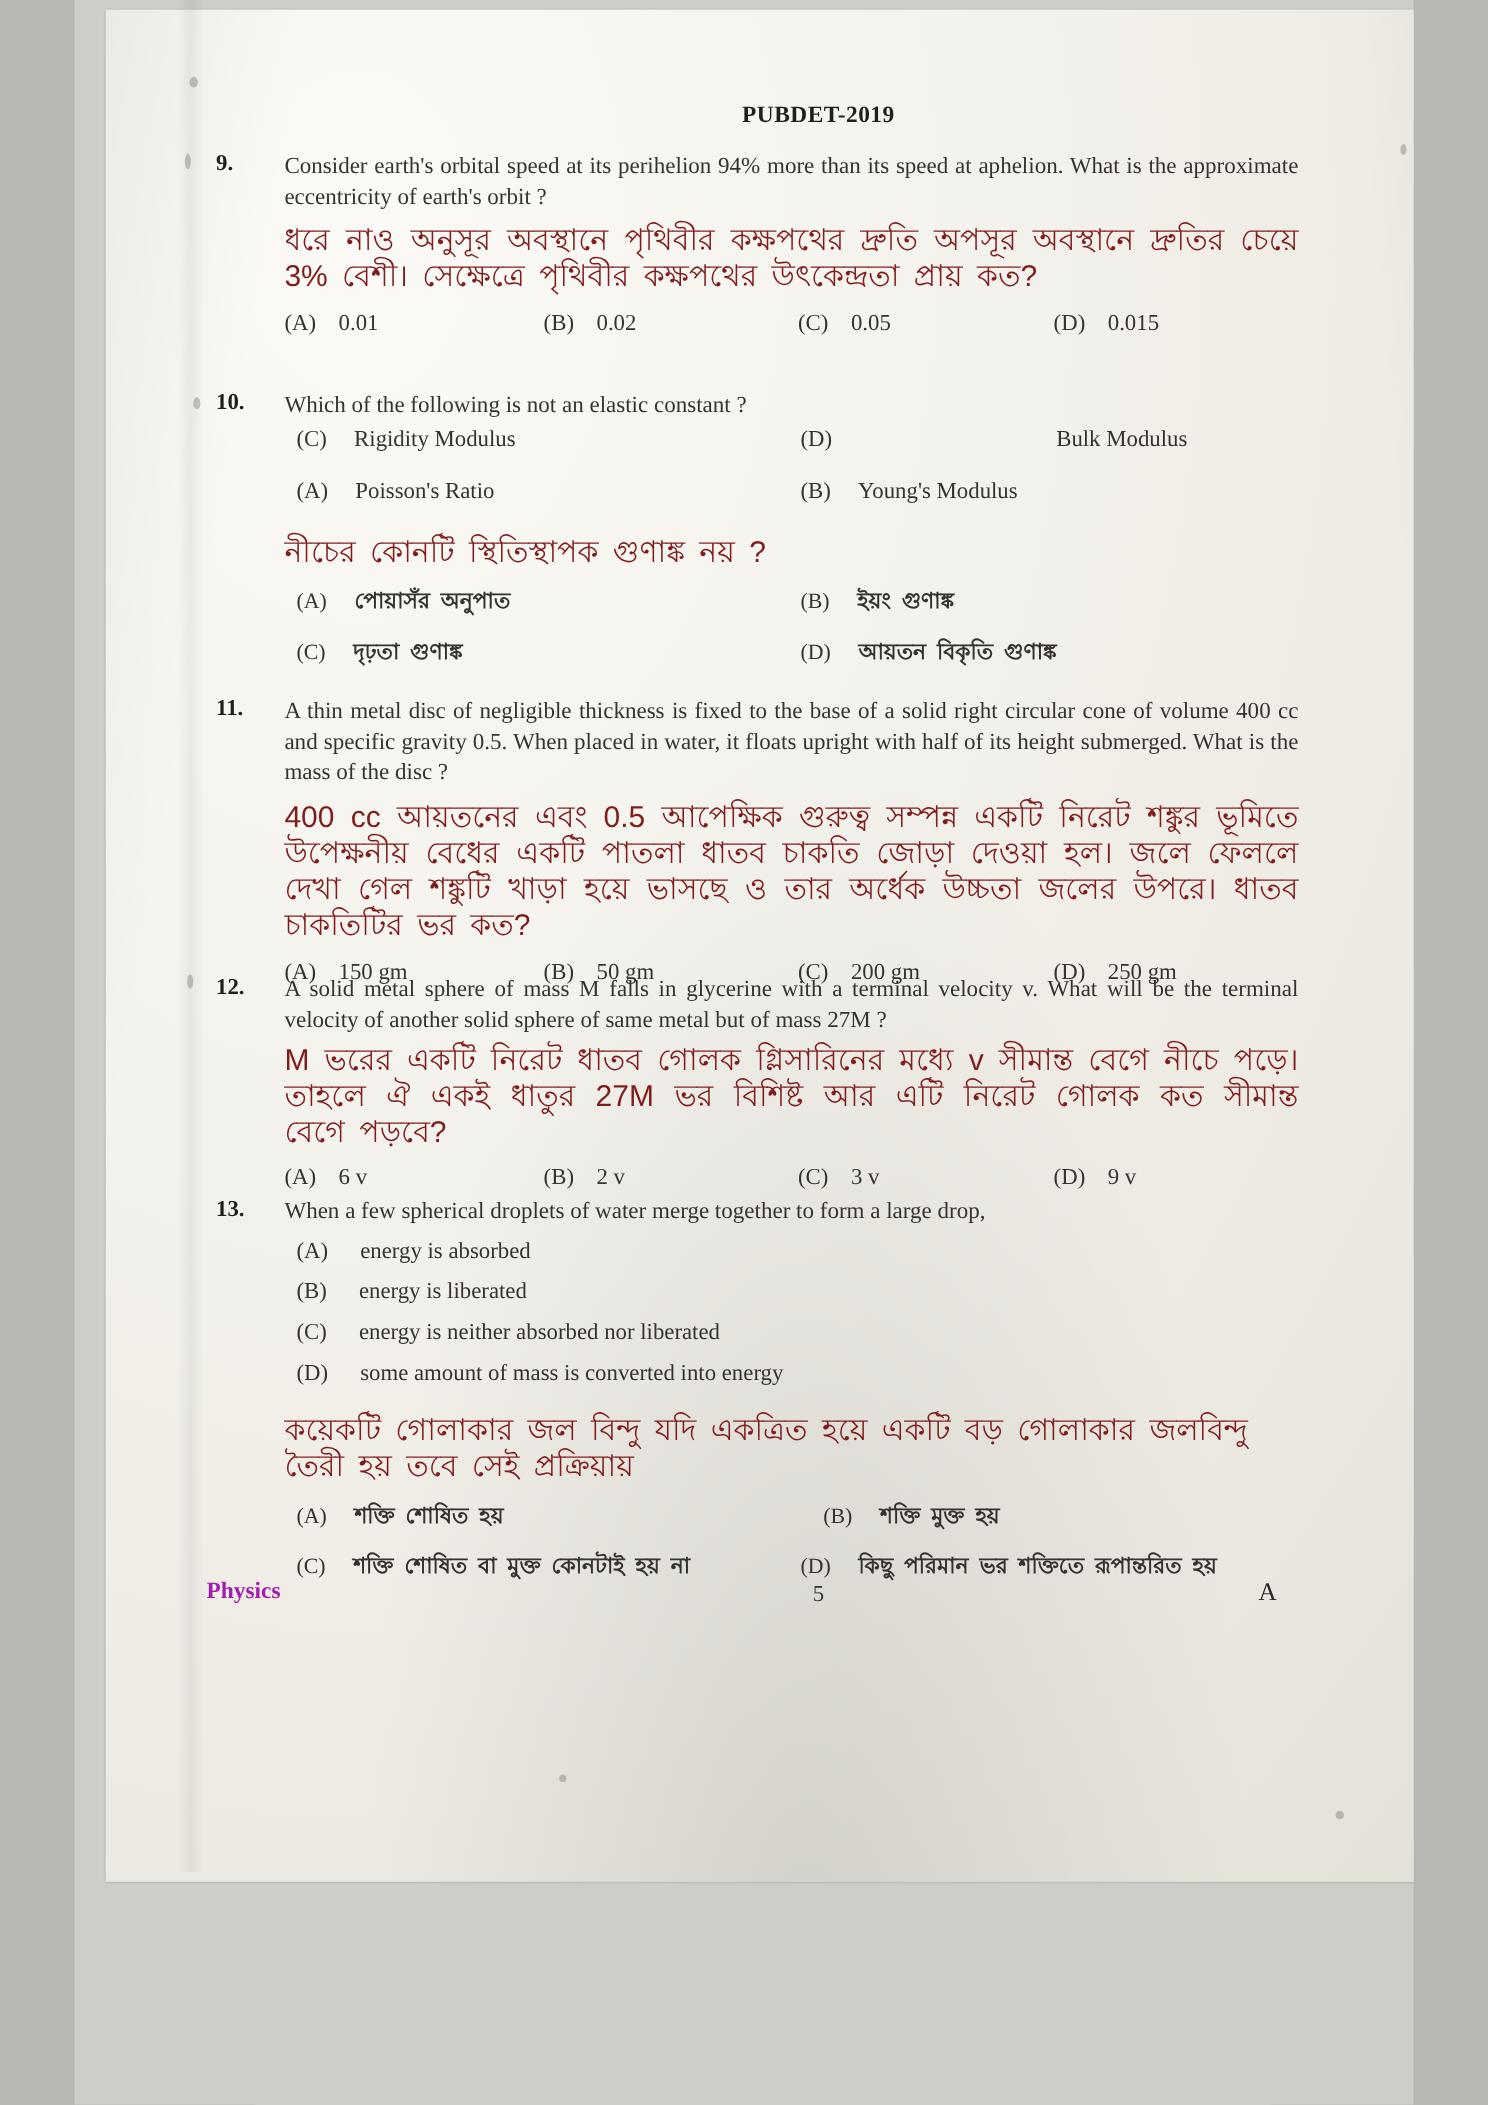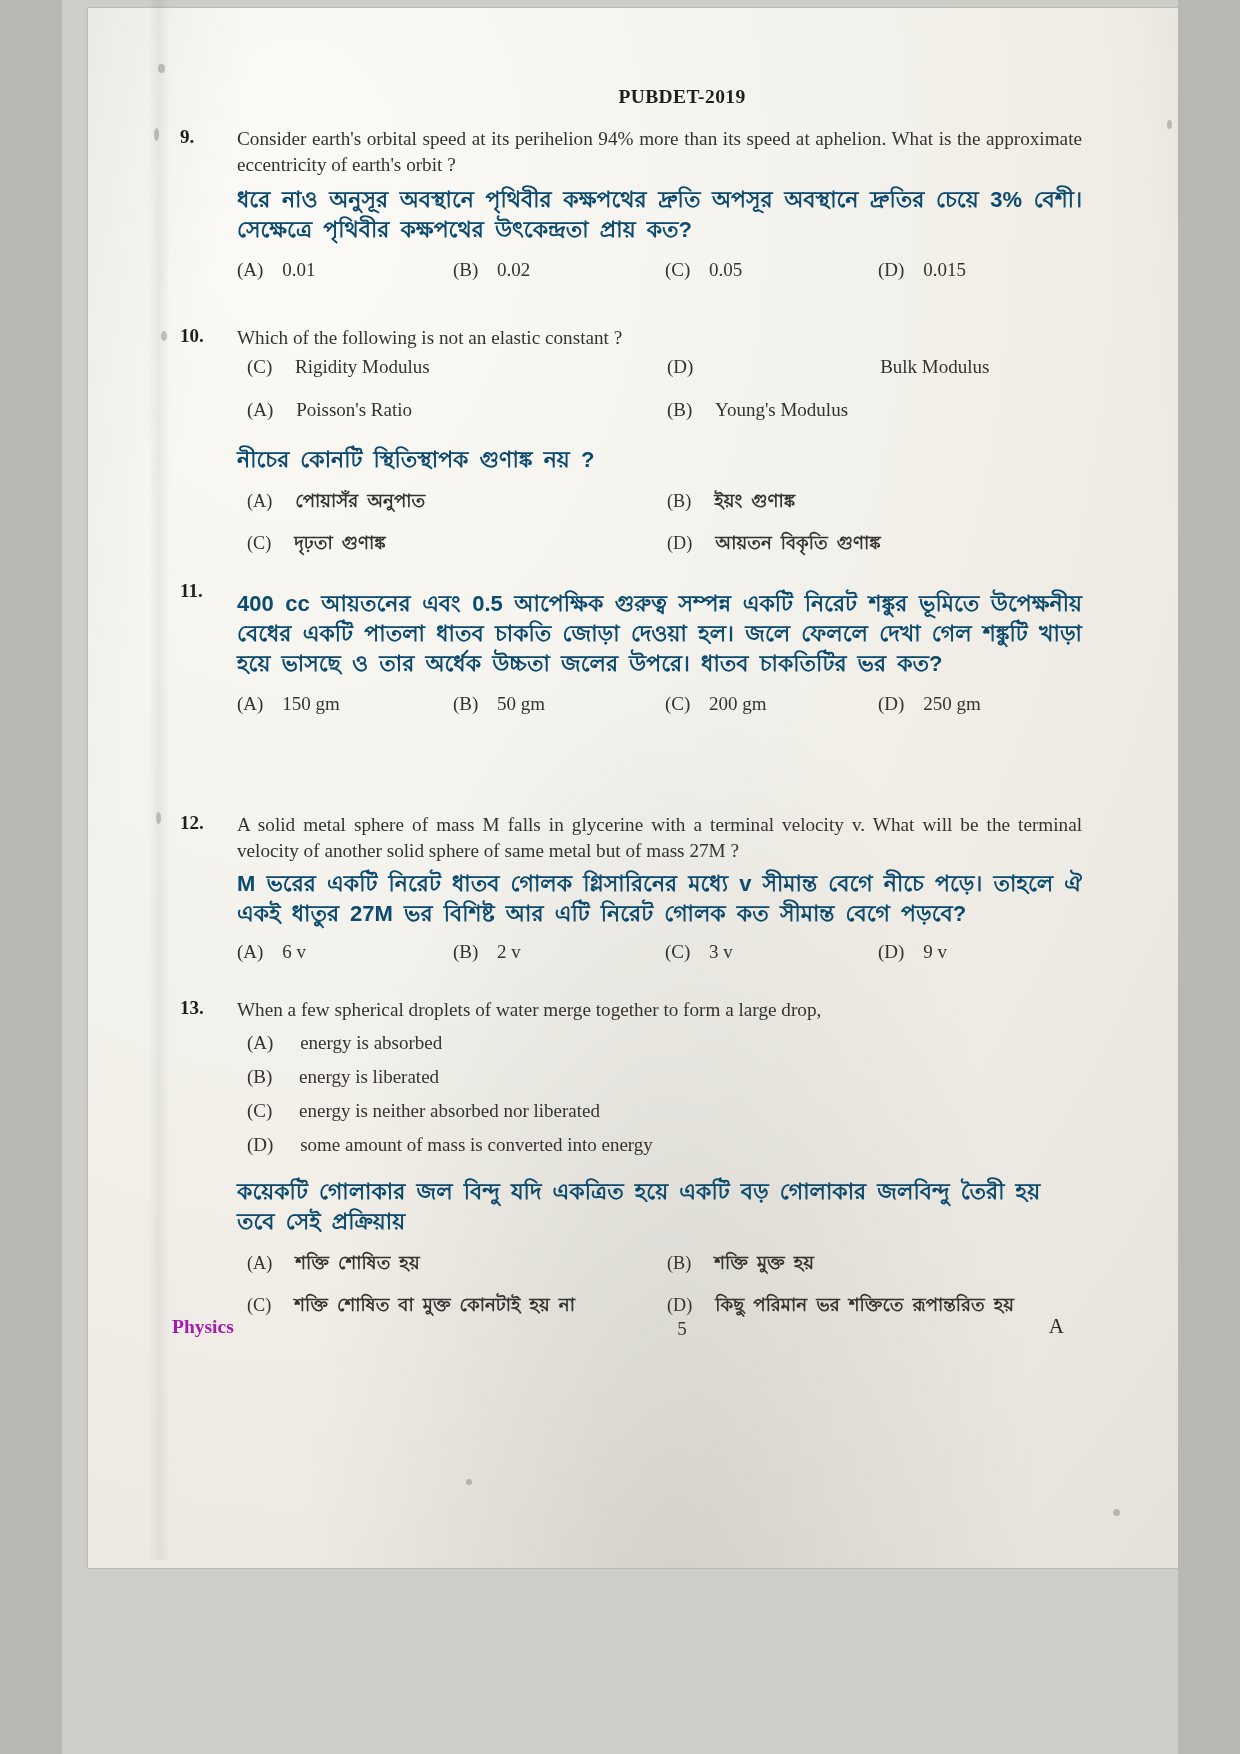--- a/index.html
+++ b/index.html
@@ -100,26 +100,26 @@
   .en {
     font-family: "Liberation Serif", serif;
     font-size: 19.2px;
     line-height: 25.5px;
     color: #36332f;
     text-align: justify;
   }
   .en.nojust { text-align: left; }
   .bn {
     font-family: "Liberation Sans", sans-serif;
-    font-size: 22px;
+    font-size: 25px;
     line-height: 30px;
-    color: #0c4a6e;
+    color: #7f1d1d;
     text-align: justify;
     word-spacing: 5px;
-    font-weight: 700;
+    font-weight: 400;
   }
   .bn.nojust { text-align: left; }
 
   
   .opt-row {
     position: relative;
     height: 32px;
   }
   .opt {
     position: absolute;
@@ -261,20 +261,21 @@
             <span class="lab">(D)</span>
             <span class="val" style="margin-left:14px;">আয়তন বিকৃতি গুণাঙ্ক</span>
           </div>
         </div>
       </div>
     </div>
 
     <div class="q" style="top:580px;">
       <div class="q-num">11.</div>
       <div class="q-body">
+        <div class="en">A thin metal disc of negligible thickness is fixed to the base of a solid right circular cone of volume 400 cc and specific gravity 0.5. When placed in water, it floats upright with half of its height submerged. What is the mass of the disc ?</div>
         <div class="bn" style="margin-top:9px;">400 cc আয়তনের এবং 0.5 আপেক্ষিক গুরুত্ব সম্পন্ন একটি নিরেট শঙ্কুর ভূমিতে উপেক্ষনীয় বেধের একটি পাতলা ধাতব চাকতি জোড়া দেওয়া হল। জলে ফেললে দেখা গেল শঙ্কুটি খাড়া হয়ে ভাসছে ও তার অর্ধেক উচ্চতা জলের উপরে। ধাতব চাকতিটির ভর কত?</div>
         <div class="opt-row" style="margin-top:14px;">
           <div class="opt" style="left:0px;">
             <span class="lab">(A)</span>
             <span class="val" style="margin-left:14px;">150 gm</span>
           </div>
           <div class="opt" style="left:216px;">
             <span class="lab">(B)</span>
             <span class="val" style="margin-left:14px;">50 gm</span>
           </div>
@@ -346,21 +347,21 @@
           </div>
         </div>
 
         <div class="bn nojust" style="margin-top:11px;">কয়েকটি গোলাকার জল বিন্দু যদি একত্রিত হয়ে একটি বড় গোলাকার জলবিন্দু তৈরী হয় তবে সেই প্রক্রিয়ায়</div>
 
         <div class="opt-row" style="margin-top:12px;">
           <div class="opt bnopt" style="left:10px;">
             <span class="lab">(A)</span>
             <span class="val" style="margin-left:14px;">শক্তি শোষিত হয়</span>
           </div>
-          <div class="opt bnopt" style="left:430px;">
+          <div class="opt bnopt" style="left:449px;">
             <span class="lab">(B)</span>
             <span class="val" style="margin-left:14px;">শক্তি মুক্ত হয়</span>
           </div>
         </div>
 
         <div class="opt-row" style="margin-top:10px;">
           <div class="opt bnopt" style="left:10px;">
             <span class="lab">(C)</span>
             <span class="val" style="margin-left:14px;">শক্তি শোষিত বা মুক্ত কোনটাই হয় না</span>
           </div>

